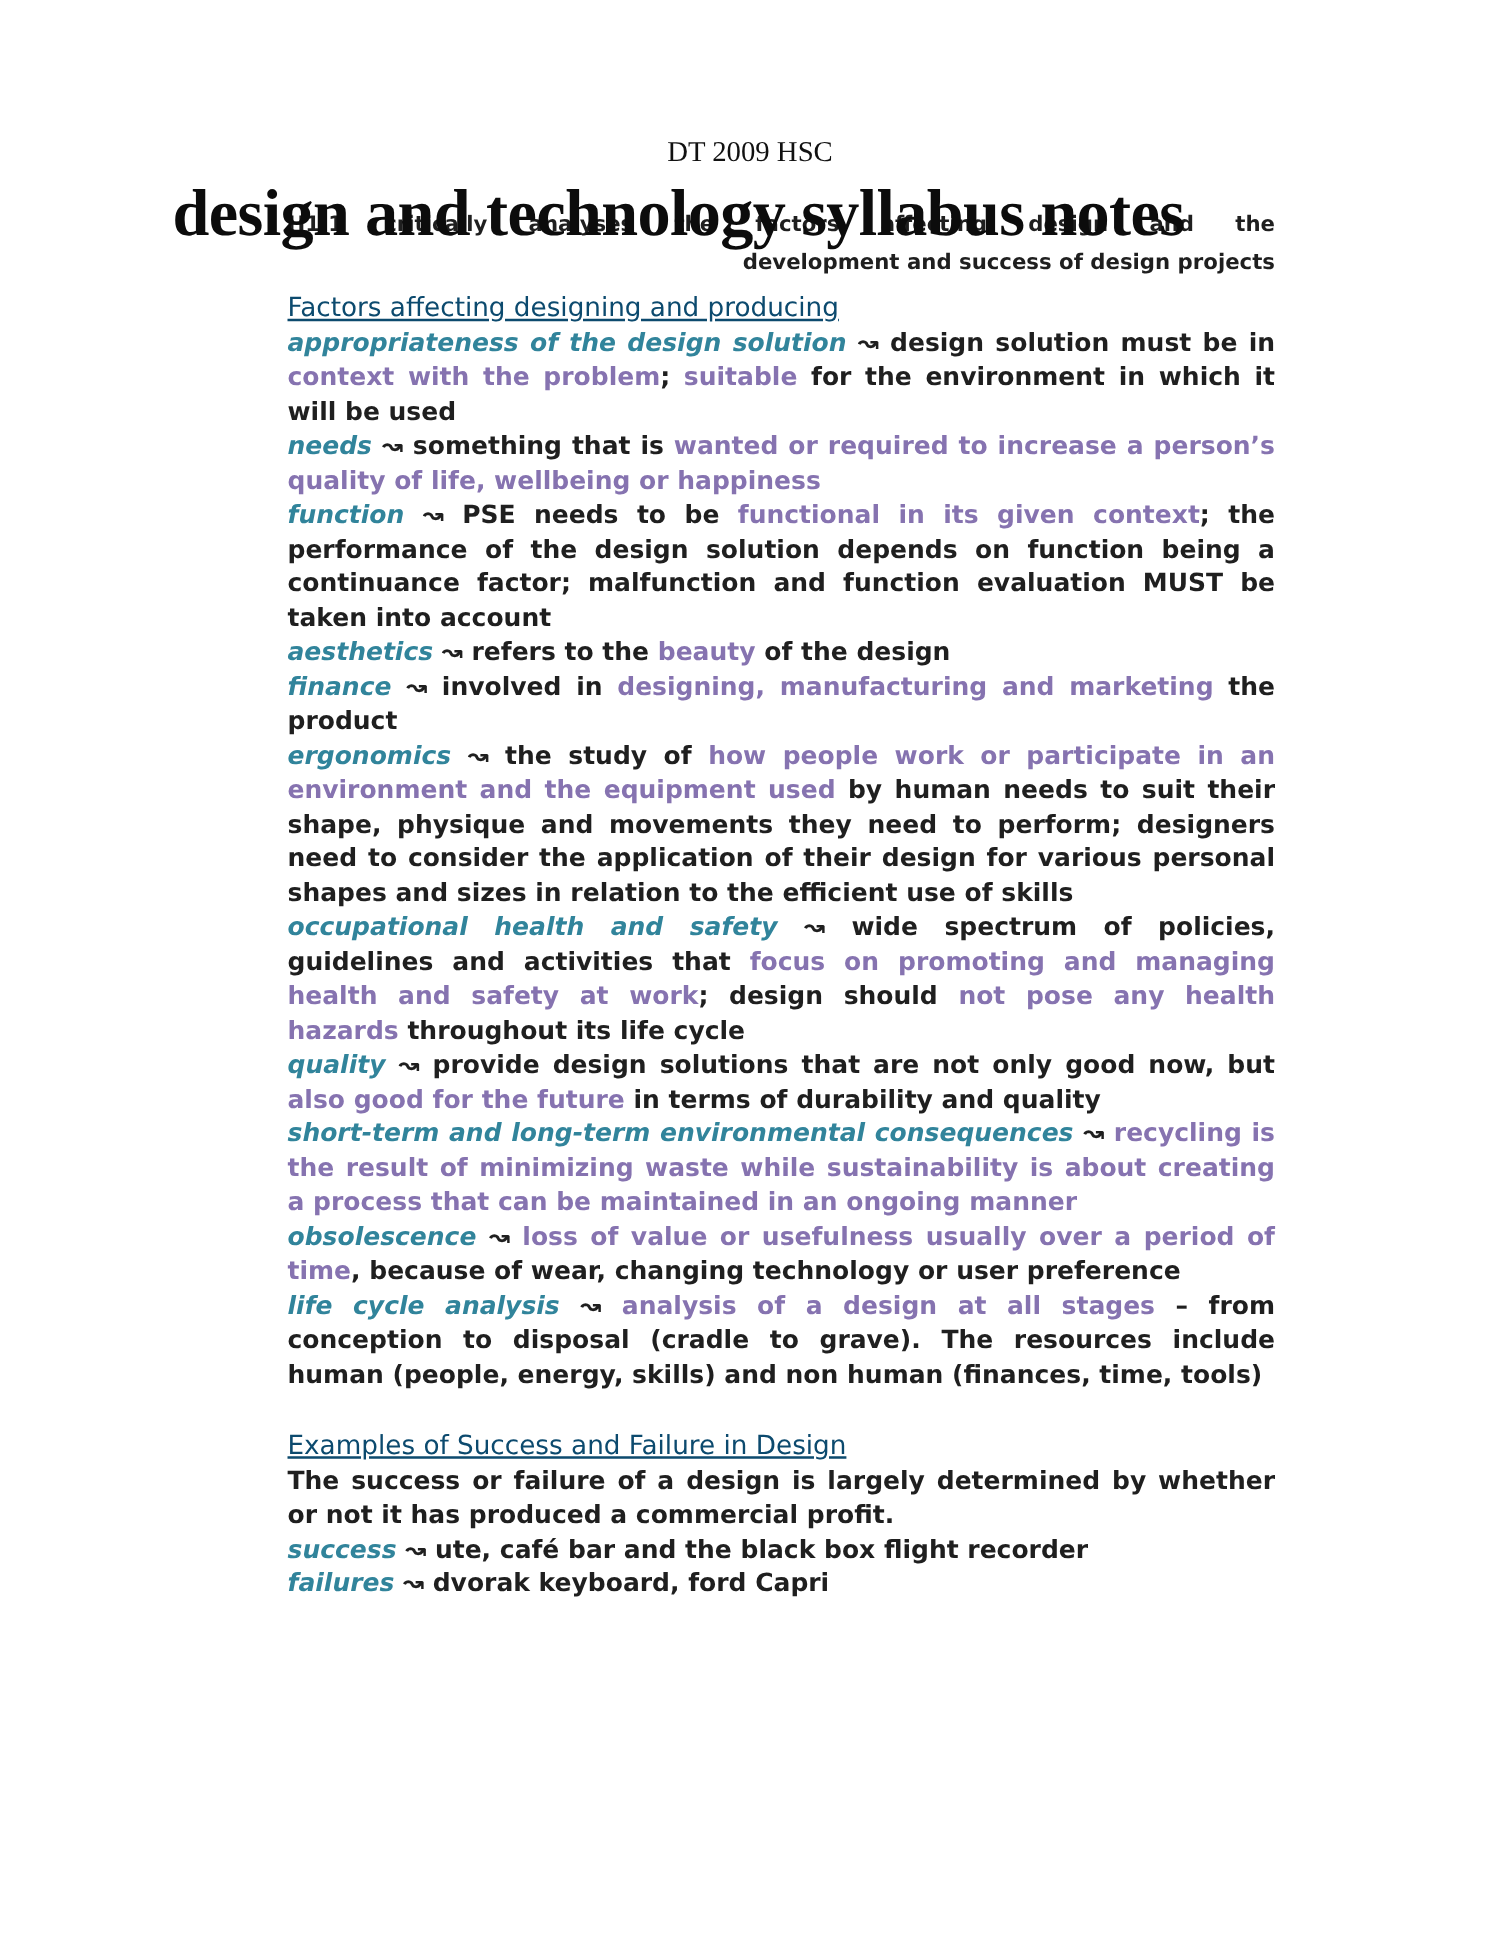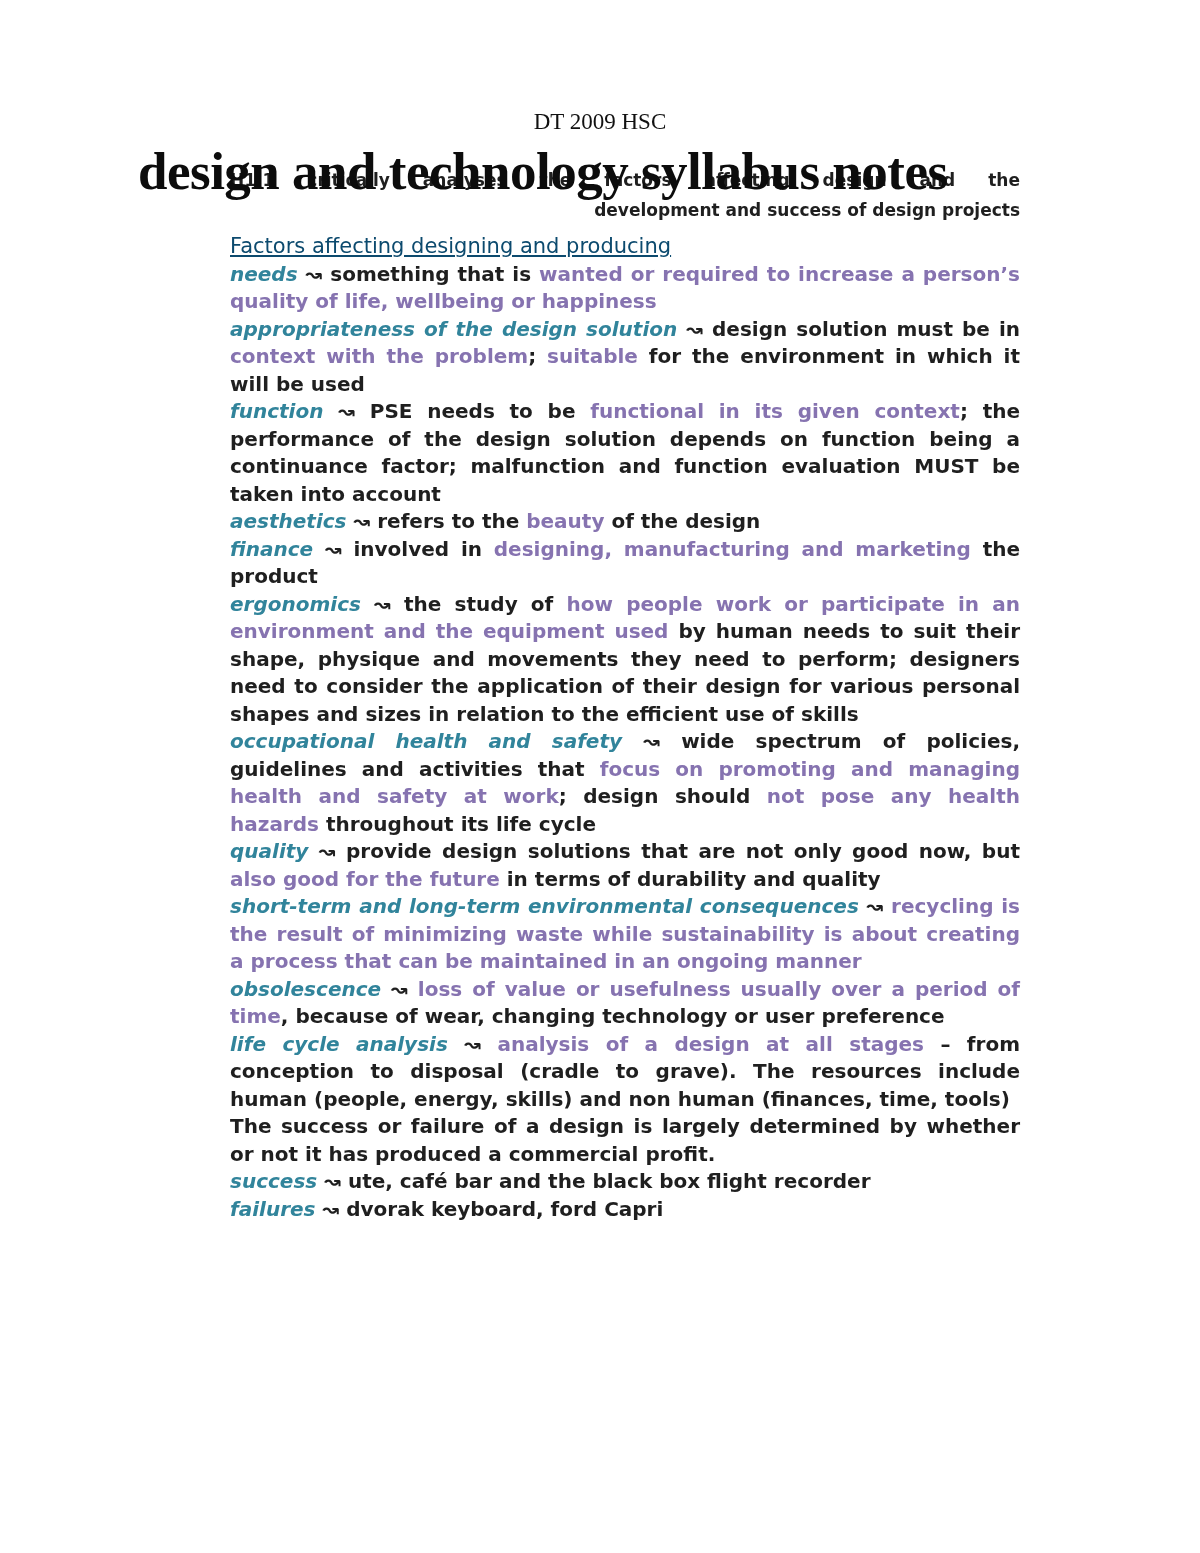--- a/index.html
+++ b/index.html
@@ -91,29 +91,30 @@
   <div class="content">
     <h1 class="title">design and technology syllabus notes</h1>
 
     <p class="outcome">
       <span class="l1">H1.1 critically analyses the factors affecting design and the</span>
       <span class="l2">development and success of design projects</span>
     </p>
 
     <div id="sections">
         <div class="section-heading">Factors affecting designing and producing</div>
+        <p class="entry"><span class="term">appropriateness of the design solution</span><span class="arrow"> ↝ </span><span class="body-seg">design solution must be in </span><span class="accent">context with the problem</span><span class="body-seg">; </span><span class="accent">suitable</span><span class="body-seg"> for the environment in which it will be used</span></p>
         <p class="entry"><span class="term">needs</span><span class="arrow"> ↝ </span><span class="body-seg">something that is </span><span class="accent">wanted or required to increase a person’s quality of life, wellbeing or happiness</span></p>
-        <p class="entry"><span class="term">appropriateness of the design solution</span><span class="arrow"> ↝ </span><span class="body-seg">design solution must be in </span><span class="accent">context with the problem</span><span class="body-seg">; </span><span class="accent">suitable</span><span class="body-seg"> for the environment in which it will be used</span></p>
         <p class="entry"><span class="term">function</span><span class="arrow"> ↝ </span><span class="body-seg">PSE needs to be </span><span class="accent">functional in its given context</span><span class="body-seg">; the performance of the design solution depends on function being a continuance factor; malfunction and function evaluation MUST be taken into account</span></p>
         <p class="entry"><span class="term">aesthetics</span><span class="arrow"> ↝ </span><span class="body-seg">refers to the </span><span class="accent">beauty</span><span class="body-seg"> of the design</span></p>
         <p class="entry"><span class="term">finance</span><span class="arrow"> ↝ </span><span class="body-seg">involved in </span><span class="accent">designing, manufacturing and marketing</span><span class="body-seg"> the product</span></p>
         <p class="entry"><span class="term">ergonomics</span><span class="arrow"> ↝ </span><span class="body-seg">the study of </span><span class="accent">how people work or participate in an environment and the equipment used</span><span class="body-seg"> by human needs to suit their shape, physique and movements they need to perform; designers need to consider the application of their design for various personal shapes and sizes in relation to the efficient use of skills</span></p>
         <p class="entry"><span class="term">occupational health and safety</span><span class="arrow"> ↝ </span><span class="body-seg">wide spectrum of policies, guidelines and activities that </span><span class="accent">focus on promoting and managing health and safety at work</span><span class="body-seg">; design should </span><span class="accent">not pose any health hazards</span><span class="body-seg"> throughout its life cycle</span></p>
         <p class="entry"><span class="term">quality</span><span class="arrow"> ↝ </span><span class="body-seg">provide design solutions that are not only good now, but </span><span class="accent">also good for the future</span><span class="body-seg"> in terms of durability and quality</span></p>
         <p class="entry"><span class="term">short-term and long-term environmental consequences</span><span class="arrow"> ↝ </span><span class="accent">recycling is the result of minimizing waste while sustainability is about creating a process that can be maintained in an ongoing manner</span></p>
         <p class="entry"><span class="term">obsolescence</span><span class="arrow"> ↝ </span><span class="accent">loss of value or usefulness usually over a period of time</span><span class="body-seg">, because of wear, changing technology or user preference</span></p>
         <p class="entry"><span class="term">life cycle analysis</span><span class="arrow"> ↝ </span><span class="accent">analysis of a design at all stages</span><span class="body-seg"> – from conception to disposal (cradle to grave). The resources include human (people, energy, skills) and non human (finances, time, tools)</span></p>
+        <div class="section-heading">Examples of Success and Failure in Design</div>
         <p class="entry">The success or failure of a design is largely determined by whether or not it has produced a commercial profit.</p>
         <p class="entry"><span class="term">success</span><span class="arrow"> ↝ </span><span class="body-seg">ute, café bar and the black box flight recorder</span></p>
         <p class="entry"><span class="term">failures</span><span class="arrow"> ↝ </span><span class="body-seg">dvorak keyboard, ford Capri</span></p>
       </div>
   </div>
 </div>
 
 </body></html>

